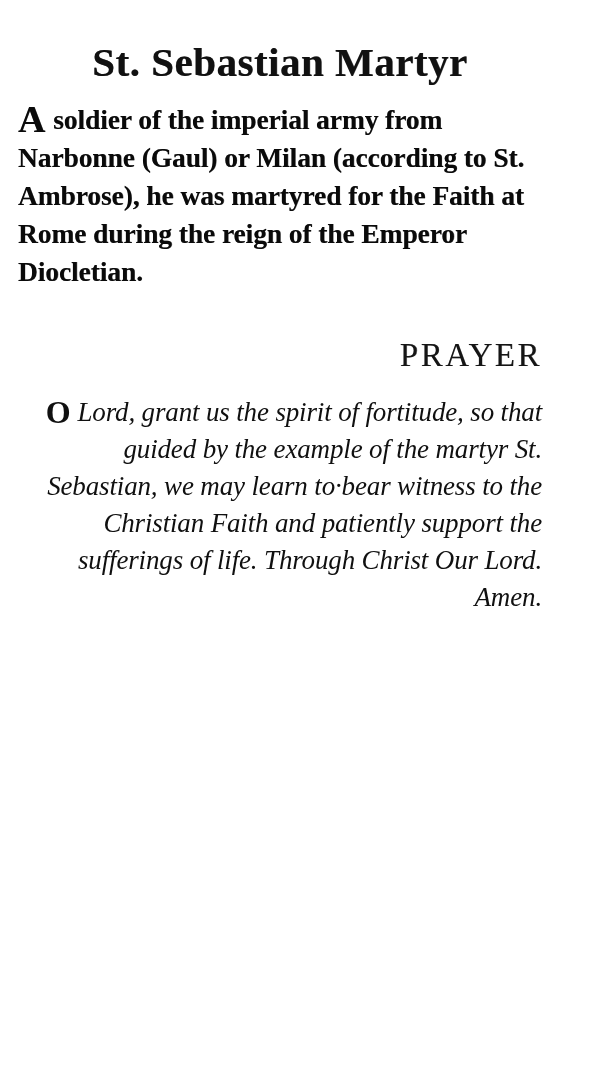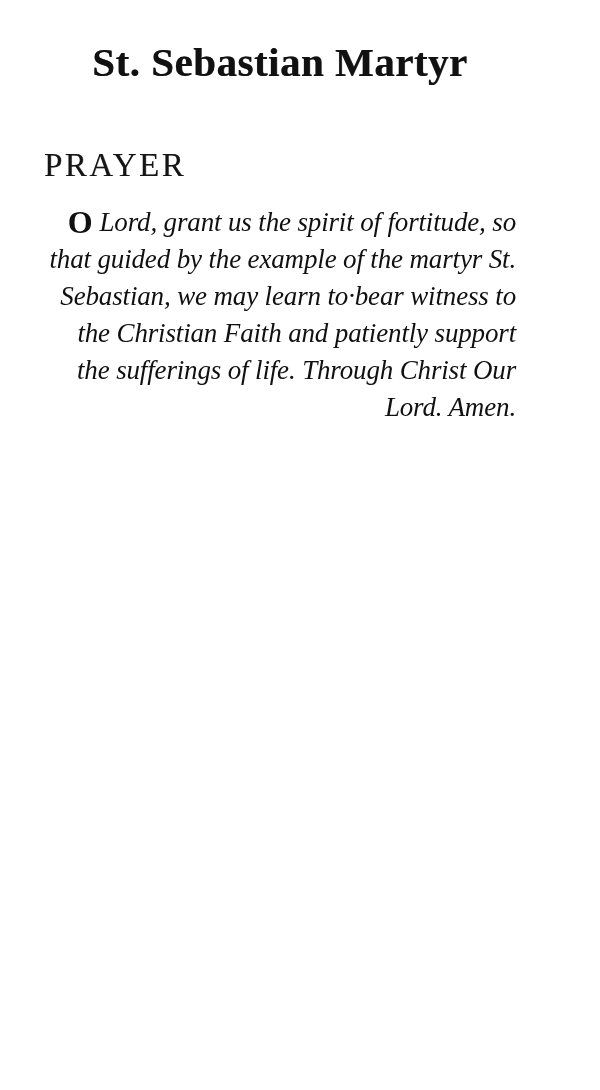--- a/index.html
+++ b/index.html
@@ -15,21 +15,21 @@
     color: #000000;
     -webkit-font-smoothing: antialiased;
   }
 
   .page {
     position: relative;
     width: 560px;
     height: 1090px;
     background: #ffffff;
     box-sizing: border-box;
-    padding: 0 44px;
+    padding: 0 18px;
   }
 
   
   .title {
     text-align: center;
     font-family: "Liberation Serif", "DejaVu Serif", serif;
     font-weight: bold;
     font-size: 41px;
     line-height: 1;
     letter-spacing: 0.5px;
@@ -63,21 +63,21 @@
     font-size: 38px;
     line-height: 0;
     position: relative;
     top: 3px;
     margin-right: 1px;
     letter-spacing: 0;
   }
 
   
   .prayer-heading {
-    text-align: left;
+    text-align: right;
     font-family: "Liberation Serif", "DejaVu Serif", serif;
     font-weight: normal;
     font-size: 33px;
     letter-spacing: 2.5px;
     margin: 0;
     padding-top: 46px;
     padding-bottom: 6px;
     color: #151515;
     text-shadow: 0.4px 0.3px 0 rgba(0,0,0,0.4);
   }
@@ -108,20 +108,21 @@
 </style>
 </head>
 <body>
 
 <div class="page">
 
   <h1 class="title">St. Sebastian Martyr</h1>
 
   <div class="body-block">
 
+    <p class="para"><span class="dropcap">A</span><span> soldier of the imperial army from Narbonne (Gaul) or Milan (according to St. Ambrose), he was martyred for the Faith at Rome during the reign of the Emperor Diocletian.</span></p>
 
 
 
   </div>
 
   <div>
 
     <h2 class="prayer-heading">PRAYER</h2>
 
     <p class="prayer-body"><span class="prayer-dropcap">O</span><span>Lord, grant us the spirit of fortitude, so that guided by the example of the martyr St. Sebastian, we may learn to·bear witness to the Christian Faith and patiently support the sufferings of life. Through Christ Our Lord. Amen.</span></p>

